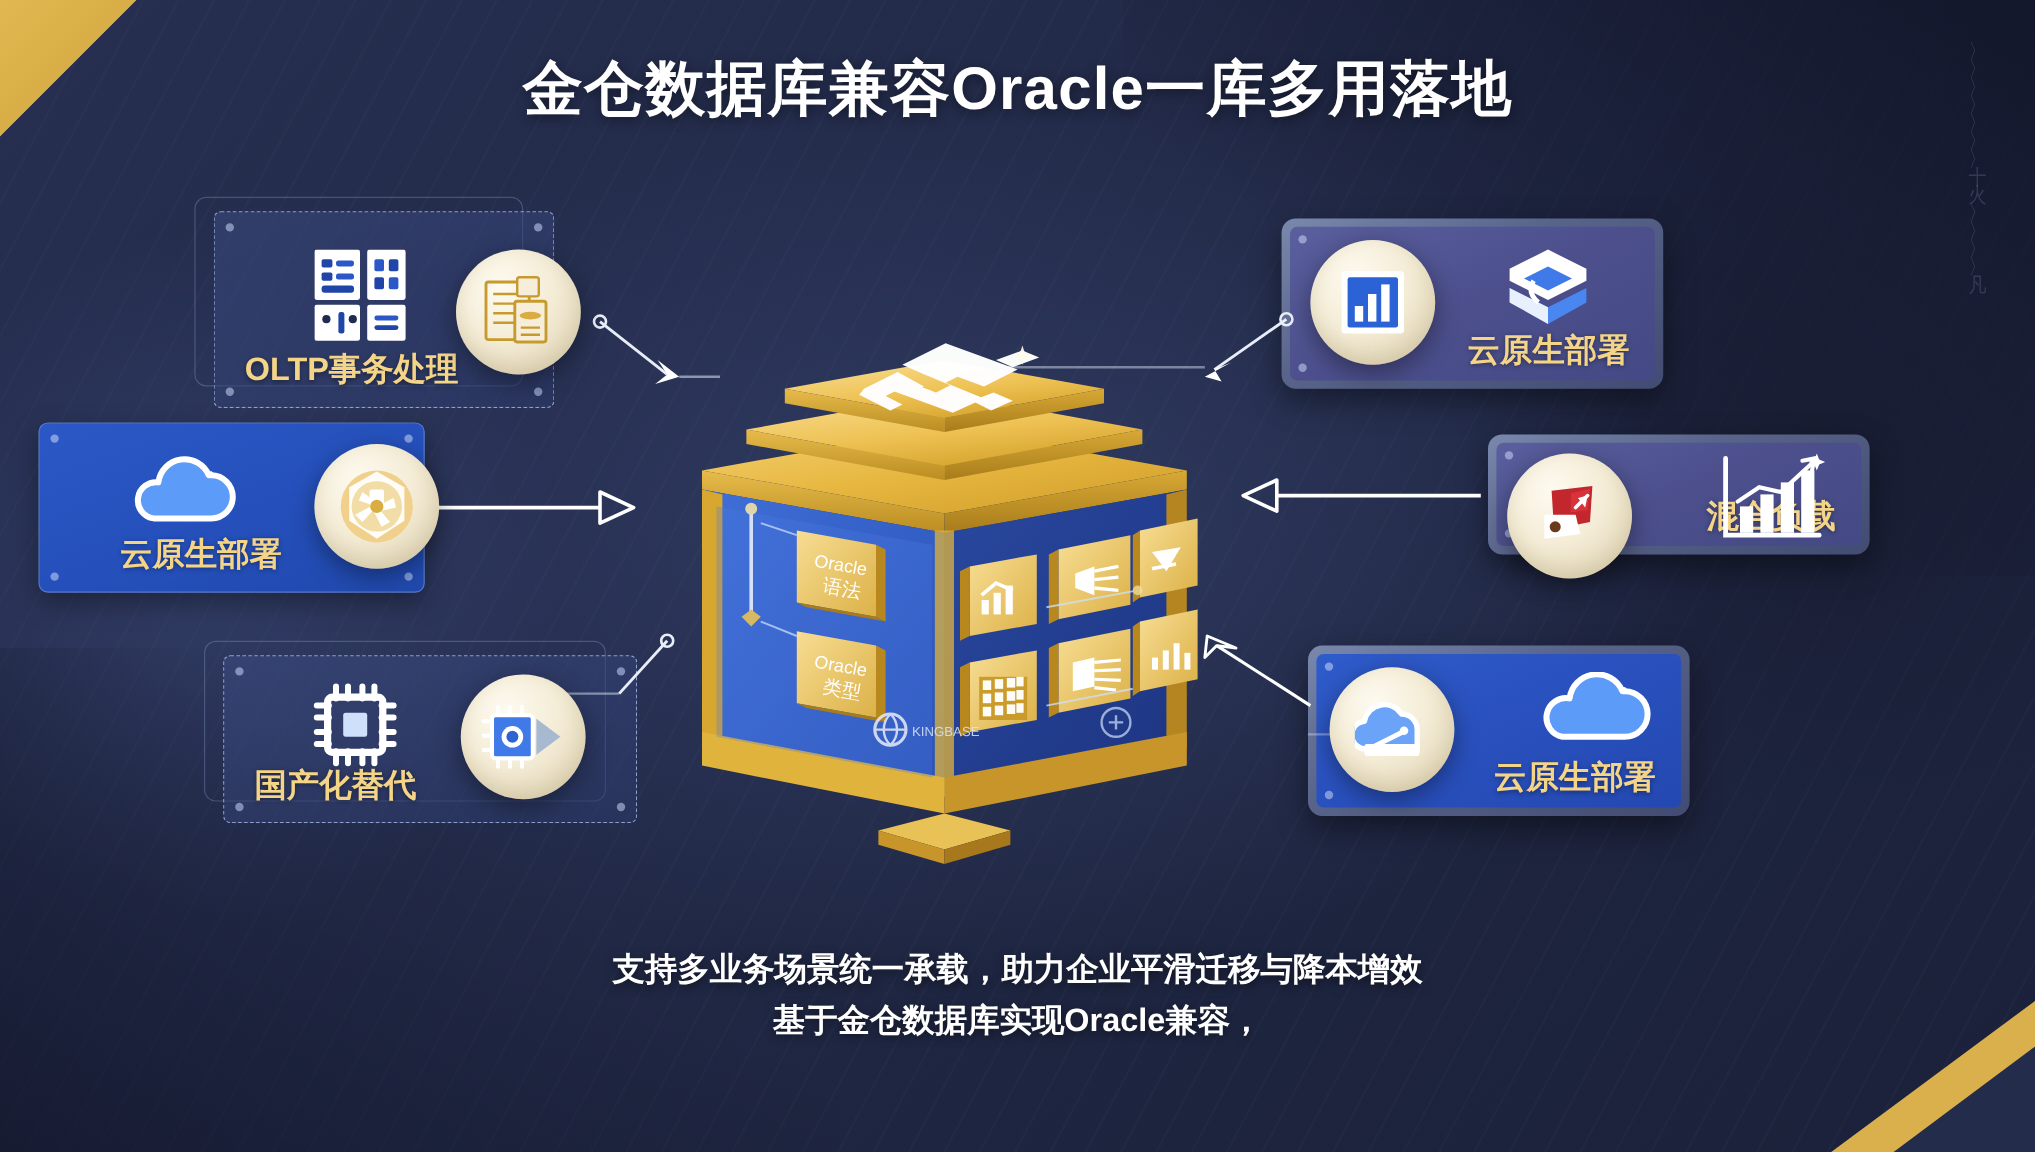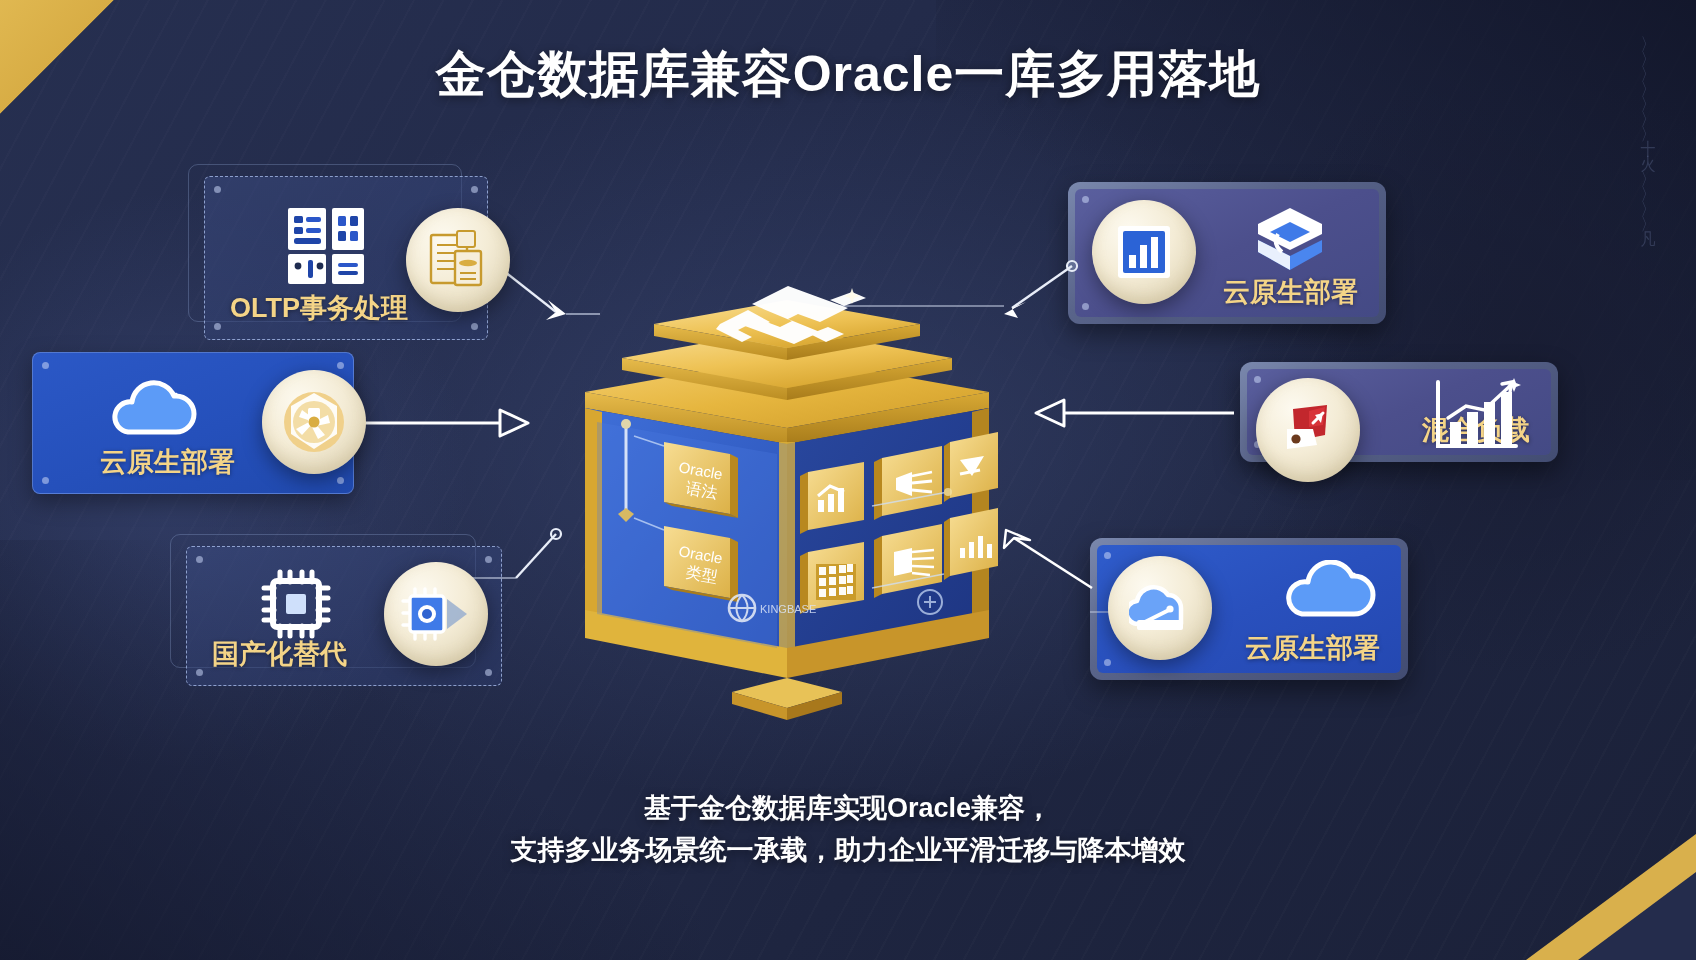--- a/index.html
+++ b/index.html
@@ -225,21 +225,21 @@
     <path d="M1064,400 L1036,413 L1064,426 Z" fill="none" stroke="#ffffff" stroke-width="3" stroke-linejoin="round"></path>
   </g>
 
   <g>
     <line x1="1092" y1="588" x2="1014" y2="538" stroke="#ffffff" stroke-width="2.6"></line>
     <path d="M1014,538 L1030,540 L1006,530 L1004,548 Z" fill="none" stroke="#ffffff" stroke-width="2.4" stroke-linejoin="round"></path>
     <line x1="1090" y1="612" x2="1210" y2="612" stroke="#cfd8ec" stroke-width="2" opacity="0.45"></line>
   </g>
 </svg>
 
-<div class="card style-dashed" style="left:204px; top:176px; width:284px; height:164px;">
+<div class="card style-dashed" style="left:178px; top:176px; width:284px; height:164px;">
   <div class="ghost"></div>
   <div class="card-inner"></div>
   <span class="screw tl"></span>
   <span class="screw tr"></span>
   <span class="screw bl"></span>
   <span class="screw br"></span>
 
   <div class="flat-icon" style="left:84px; top:32px;">
     <svg width="84" height="78" viewBox="0 0 84 78">
       <rect x="0" y="0" width="38" height="42" rx="2" fill="#ffffff"></rect>
@@ -304,21 +304,21 @@
       <path d="M33 33 L44 46 L37 50 L31 38 Z" fill="#ffffff"></path>
       <path d="M33 33 L21 46 L15 40 L28 33 Z" fill="#ffffff"></path>
       <path d="M33 33 L18 28 L21 21 L32 29 Z" fill="#ffffff"></path>
       <circle cx="33" cy="33" r="5.5" fill="#d9ad42"></circle>
     </svg>
   </div>
 
   <div class="card-label" style="left:68px;">云原生部署</div>
 </div>
 
-<div class="card style-dashed" style="left:186px; top:546px; width:316px; height:140px;">
+<div class="card style-dashed" style="left:186px; top:546px; width:345px; height:140px;">
   <div class="ghost"></div>
   <div class="card-inner"></div>
   <span class="screw tl"></span>
   <span class="screw tr"></span>
   <span class="screw bl"></span>
   <span class="screw br"></span>
 
   <div class="flat-icon" style="left:74px; top:22px;">
     <svg width="72" height="72" viewBox="0 0 72 72">
       <g stroke="#ffffff" stroke-width="5" stroke-linecap="round">
@@ -630,15 +630,15 @@
     </g>
 
     <g opacity="0.7">
       <circle cx="378" cy="406" r="12" fill="none" stroke="#cfe0fb" stroke-width="2"></circle>
       <path d="M372 406 h12 M378 400 v12" stroke="#cfe0fb" stroke-width="2"></path>
     </g>
   </svg>
 </div>
 
 <div class="caption">
+  <div>支持多业务场景统一承载，助力企业平滑迁移与降本增效</div>
   <div>基于金仓数据库实现Oracle兼容，</div>
-  <div>支持多业务场景统一承载，助力企业平滑迁移与降本增效</div>
 </div>
 
 </body></html>

